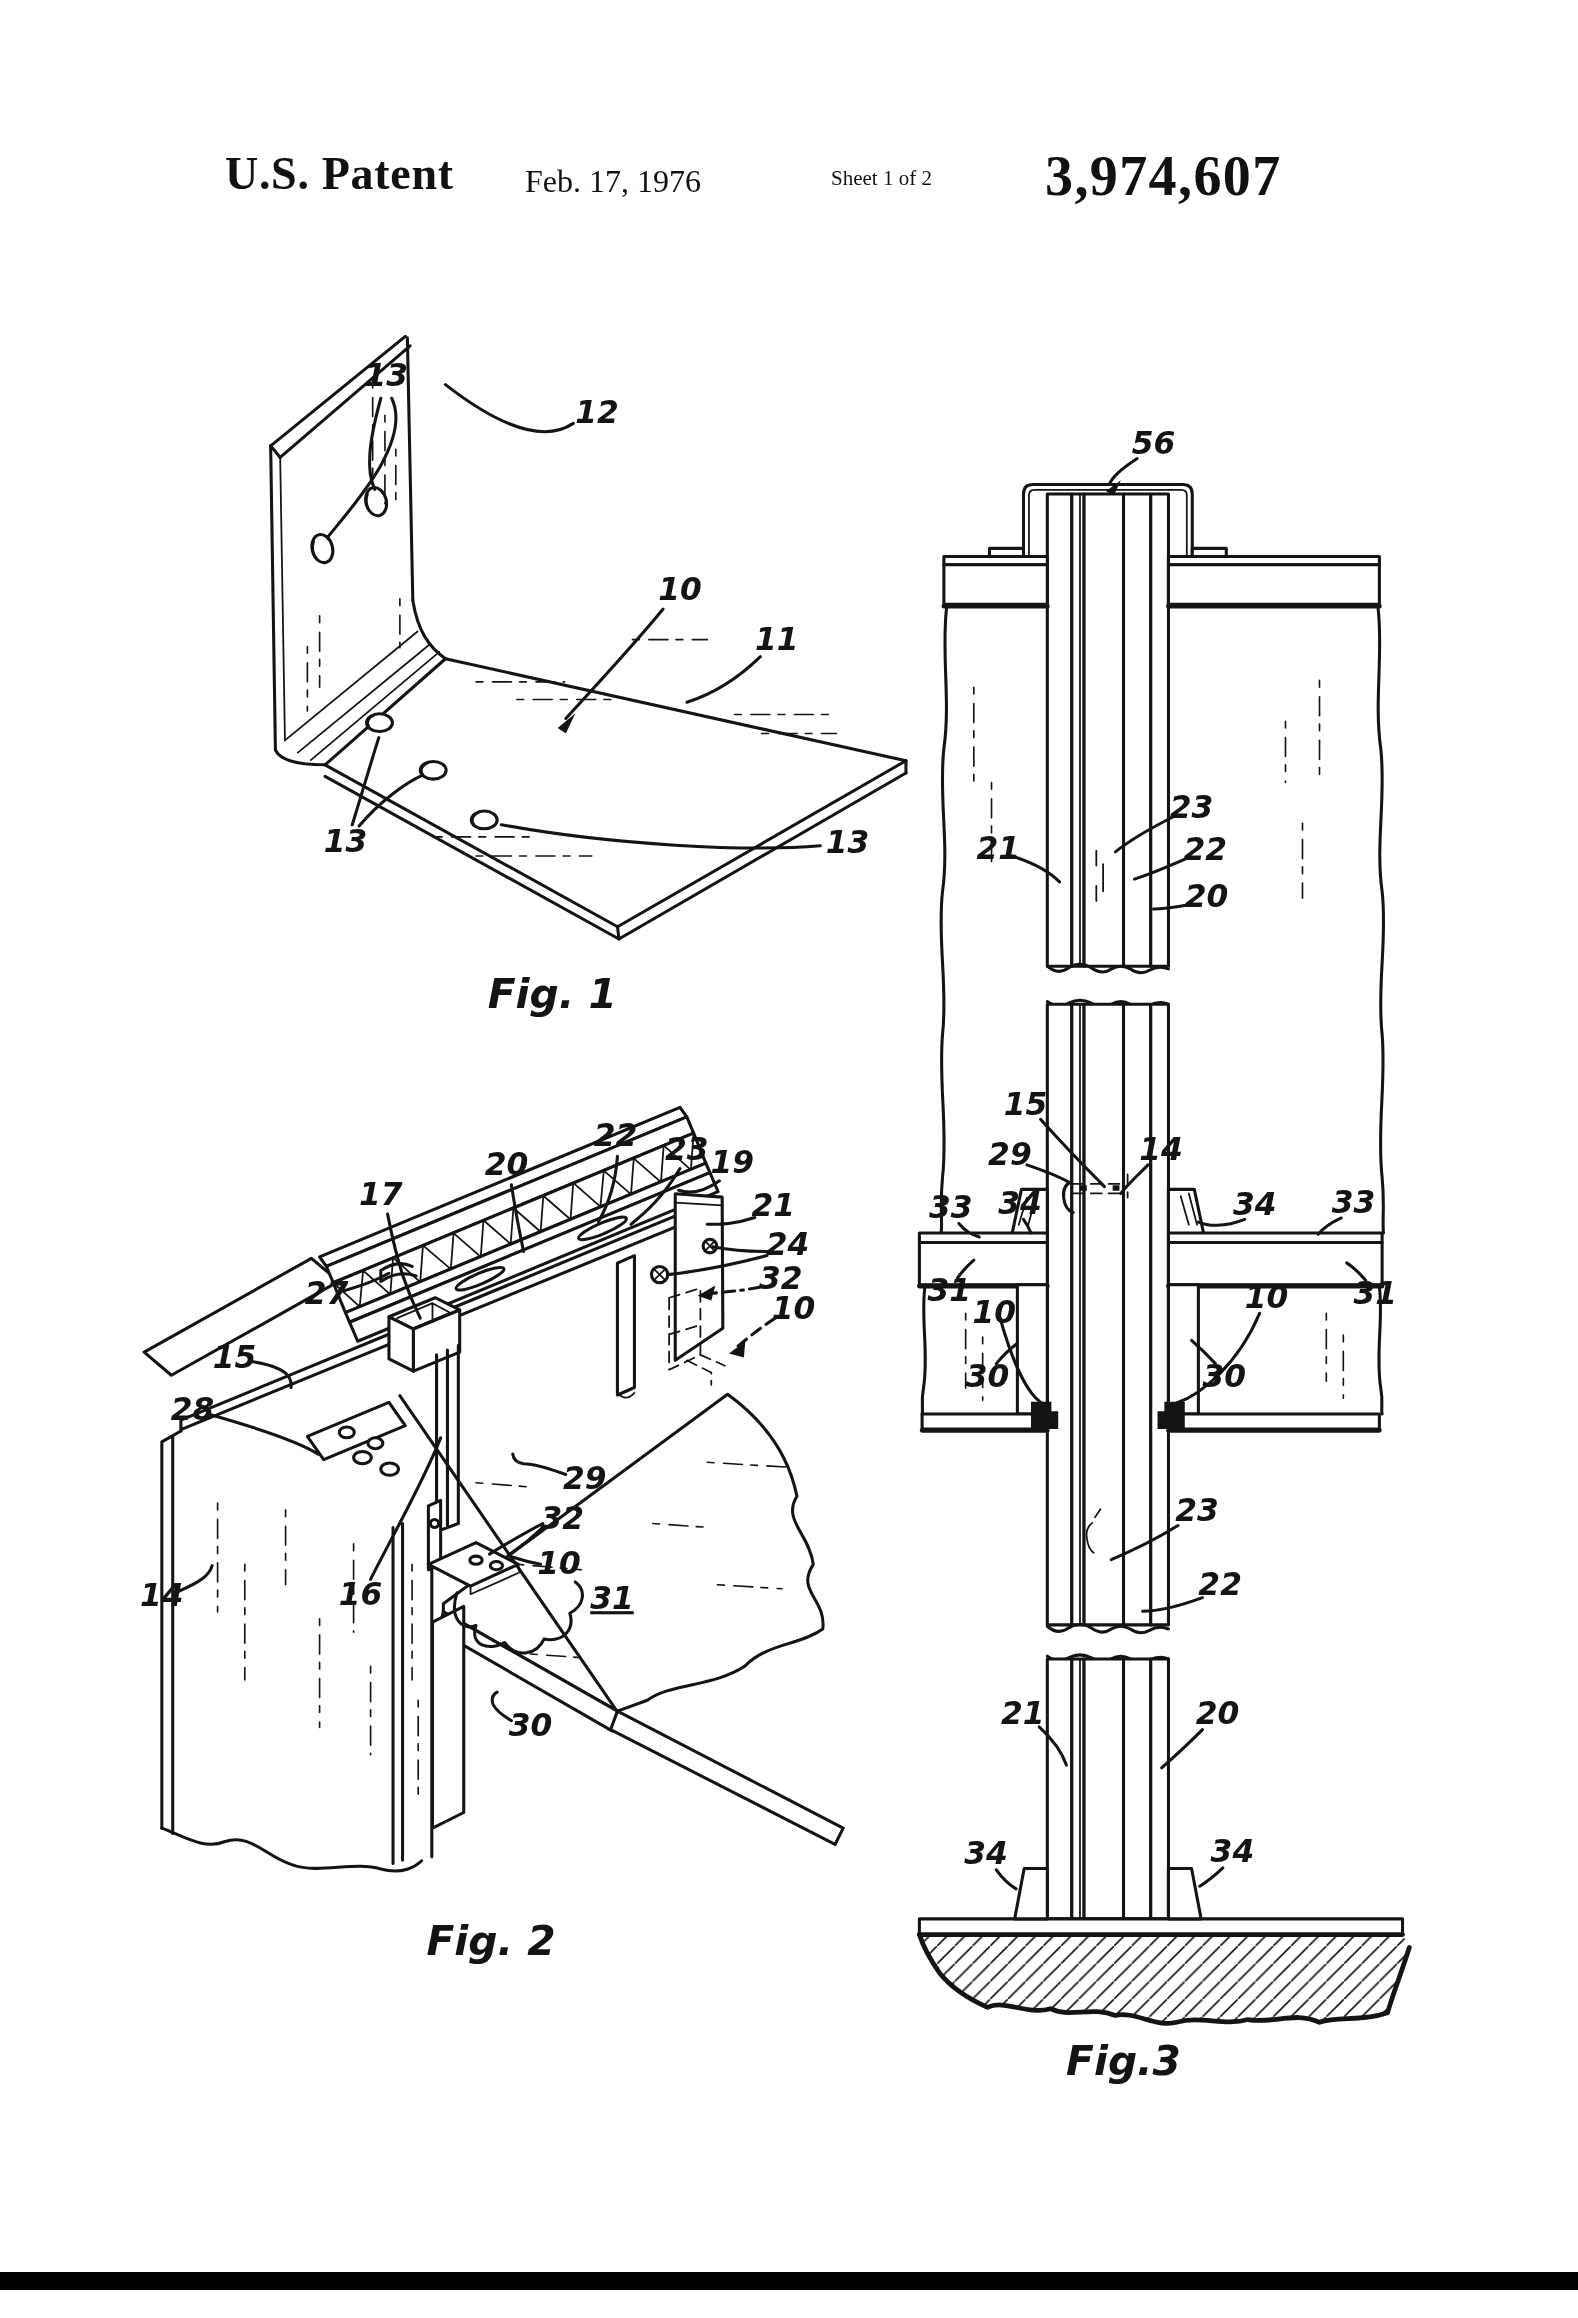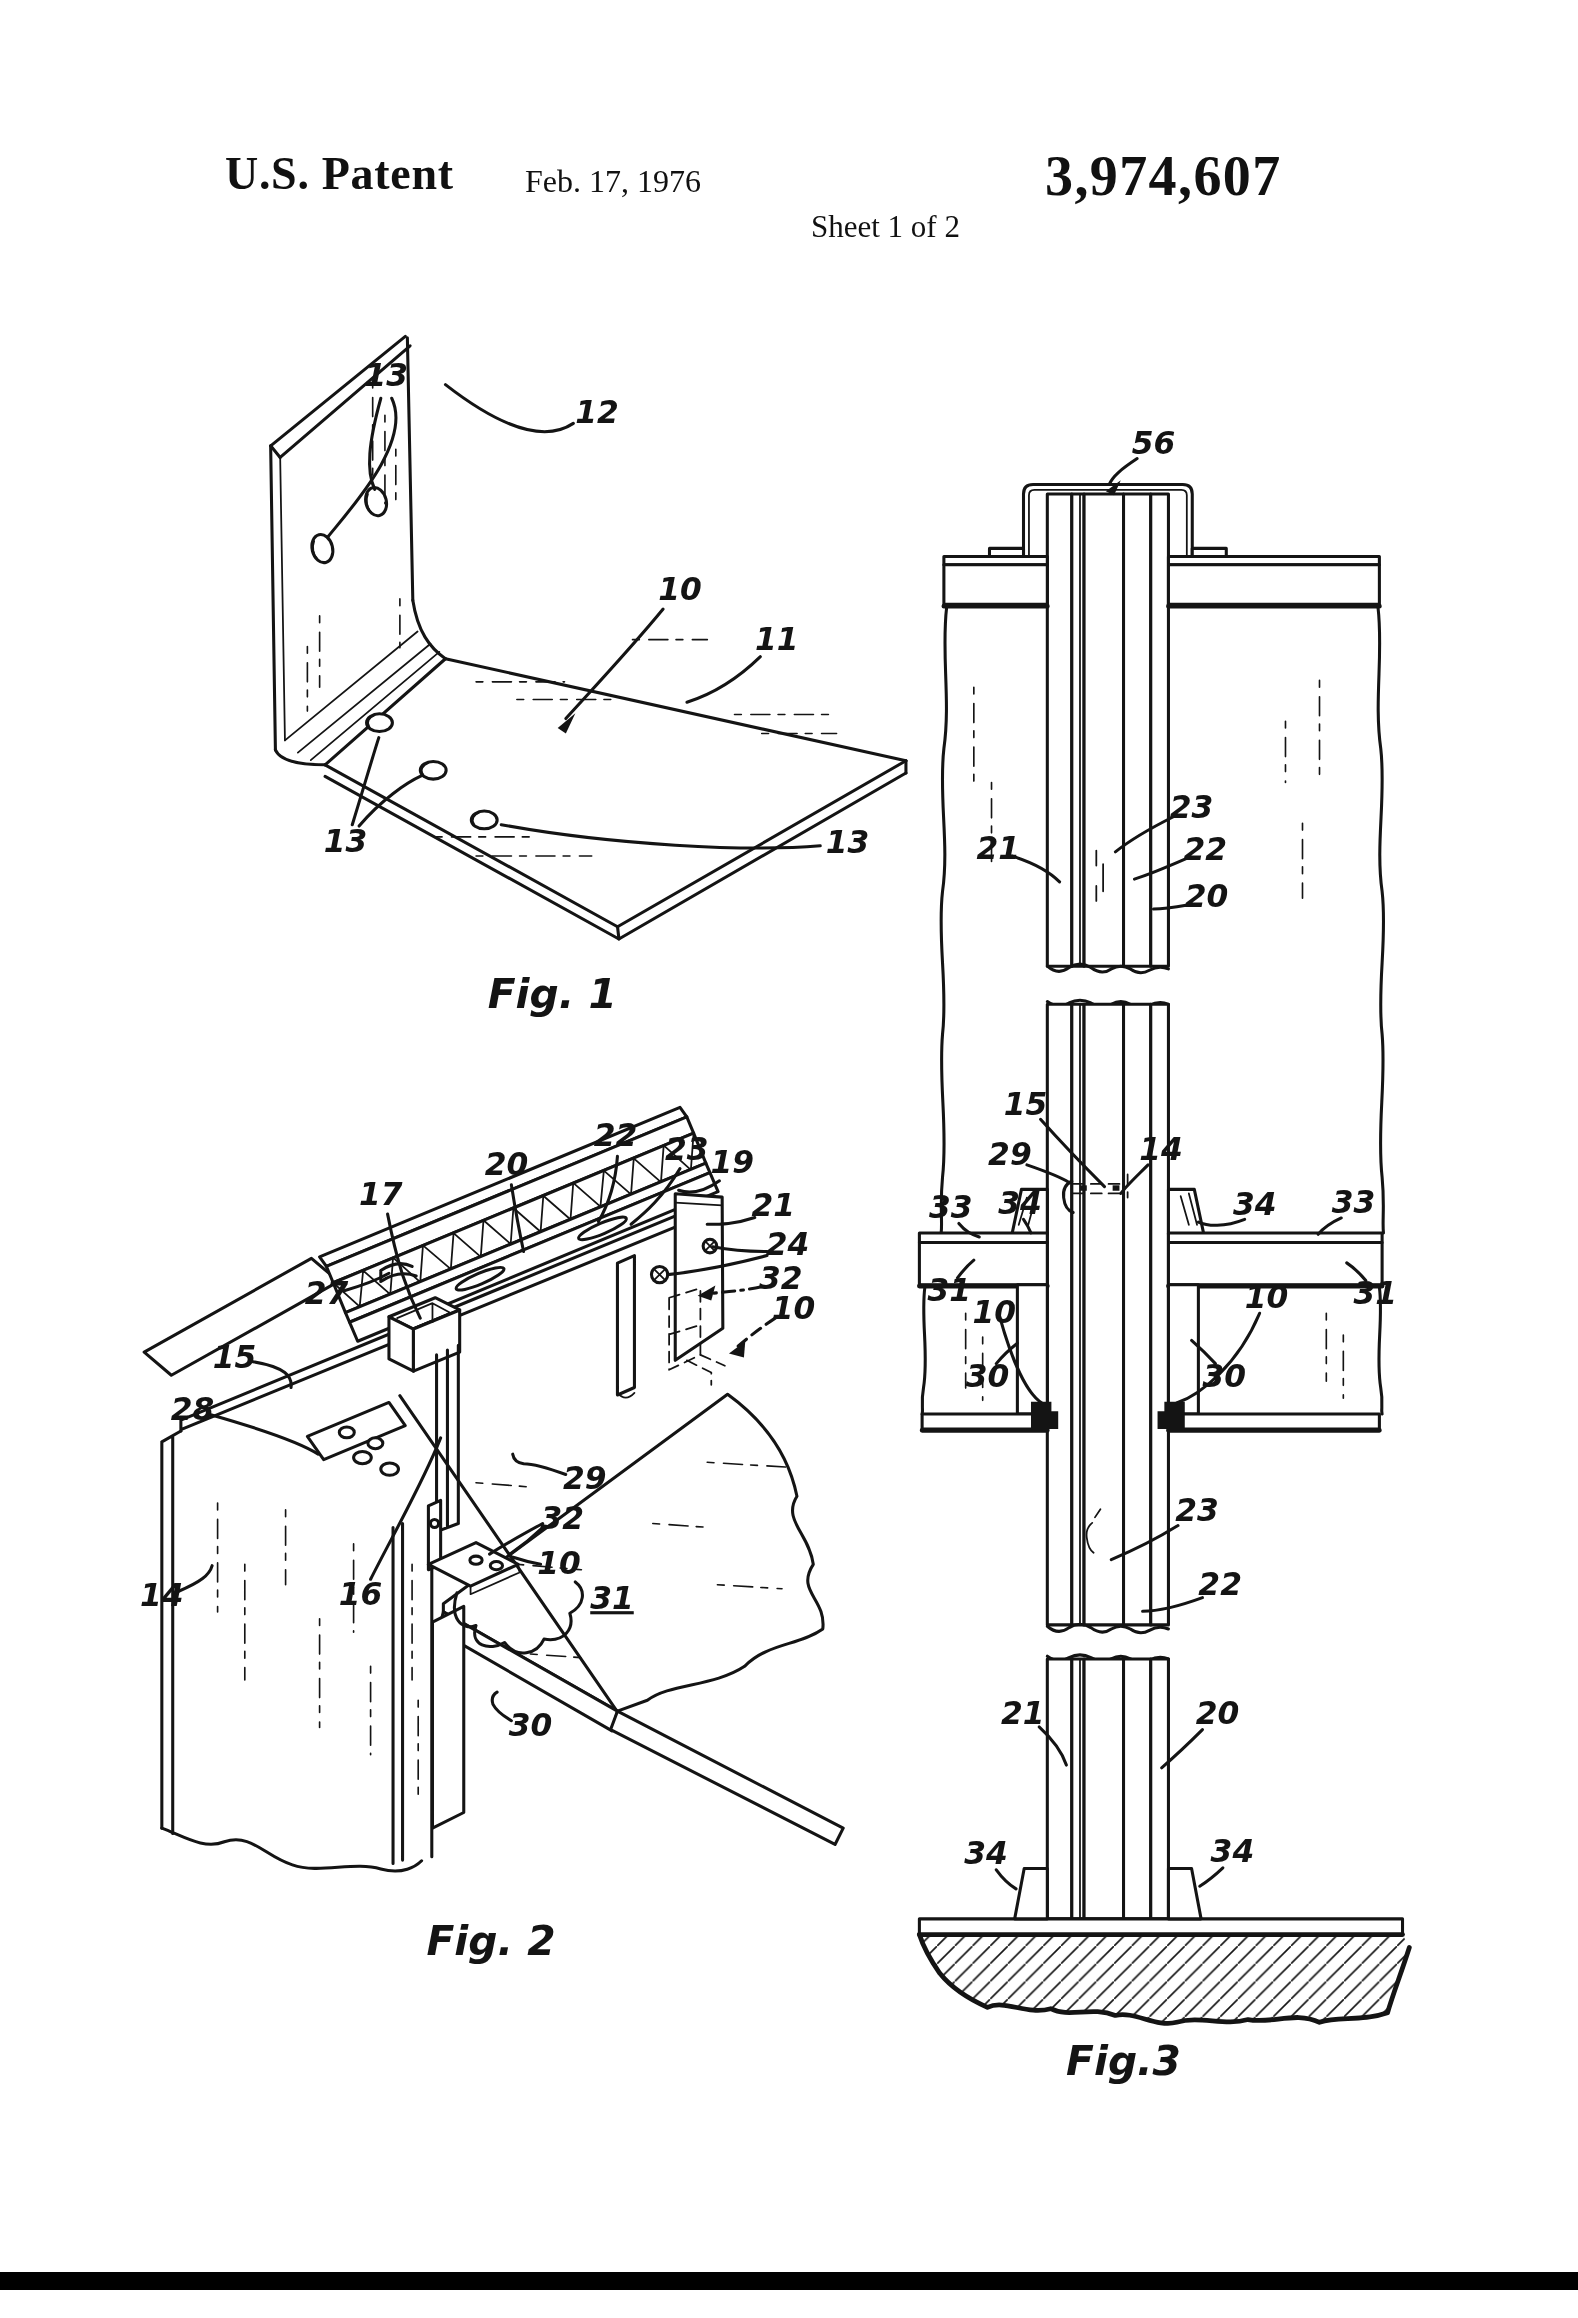--- a/index.html
+++ b/index.html
@@ -1,21 +1,21 @@
 <!DOCTYPE html>
 <html style="font-size:11px"><head>
 <meta charset="utf-8">
 <style>
   html,body{margin:0;padding:0;background:#888;}
   .page{position:relative;width:1578px;height:2319px;background:#ffffff;overflow:hidden;
         font-family:"Liberation Serif",serif;color:#111;}
   .hdr{position:absolute;white-space:nowrap;line-height:1;}
   .h-title{left:225px;top:151px;font-weight:bold;font-size:46px;letter-spacing:0.7px;}
   .h-date{left:525px;top:165px;font-size:32px;}
-  .h-sheet{left:811px;top:168px;font-size:31px;margin-top:43px;}
+  .h-sheet{left:831px;top:168px;font-size:21px;}
   .h-num{left:1045px;top:148px;font-weight:bold;font-size:56px;letter-spacing:1.4px;}
   svg{position:absolute;overflow:visible;}
   #fig1{left:204px;top:313px;}
   #fig2{left:102px;top:1061px;}
   #fig3{left:884px;top:381px;}
   .ln{fill:none;stroke:#141414;stroke-width:4.5;stroke-linecap:round;stroke-linejoin:round;}
   .thin{stroke-width:2.6;}
   .thick{stroke-width:7;}
   .wt{fill:#ffffff;stroke:#141414;stroke-width:4.5;stroke-linejoin:round;}
   .ref{font:italic 600 46px "DejaVu Sans",sans-serif;fill:#141414;text-anchor:middle;}

